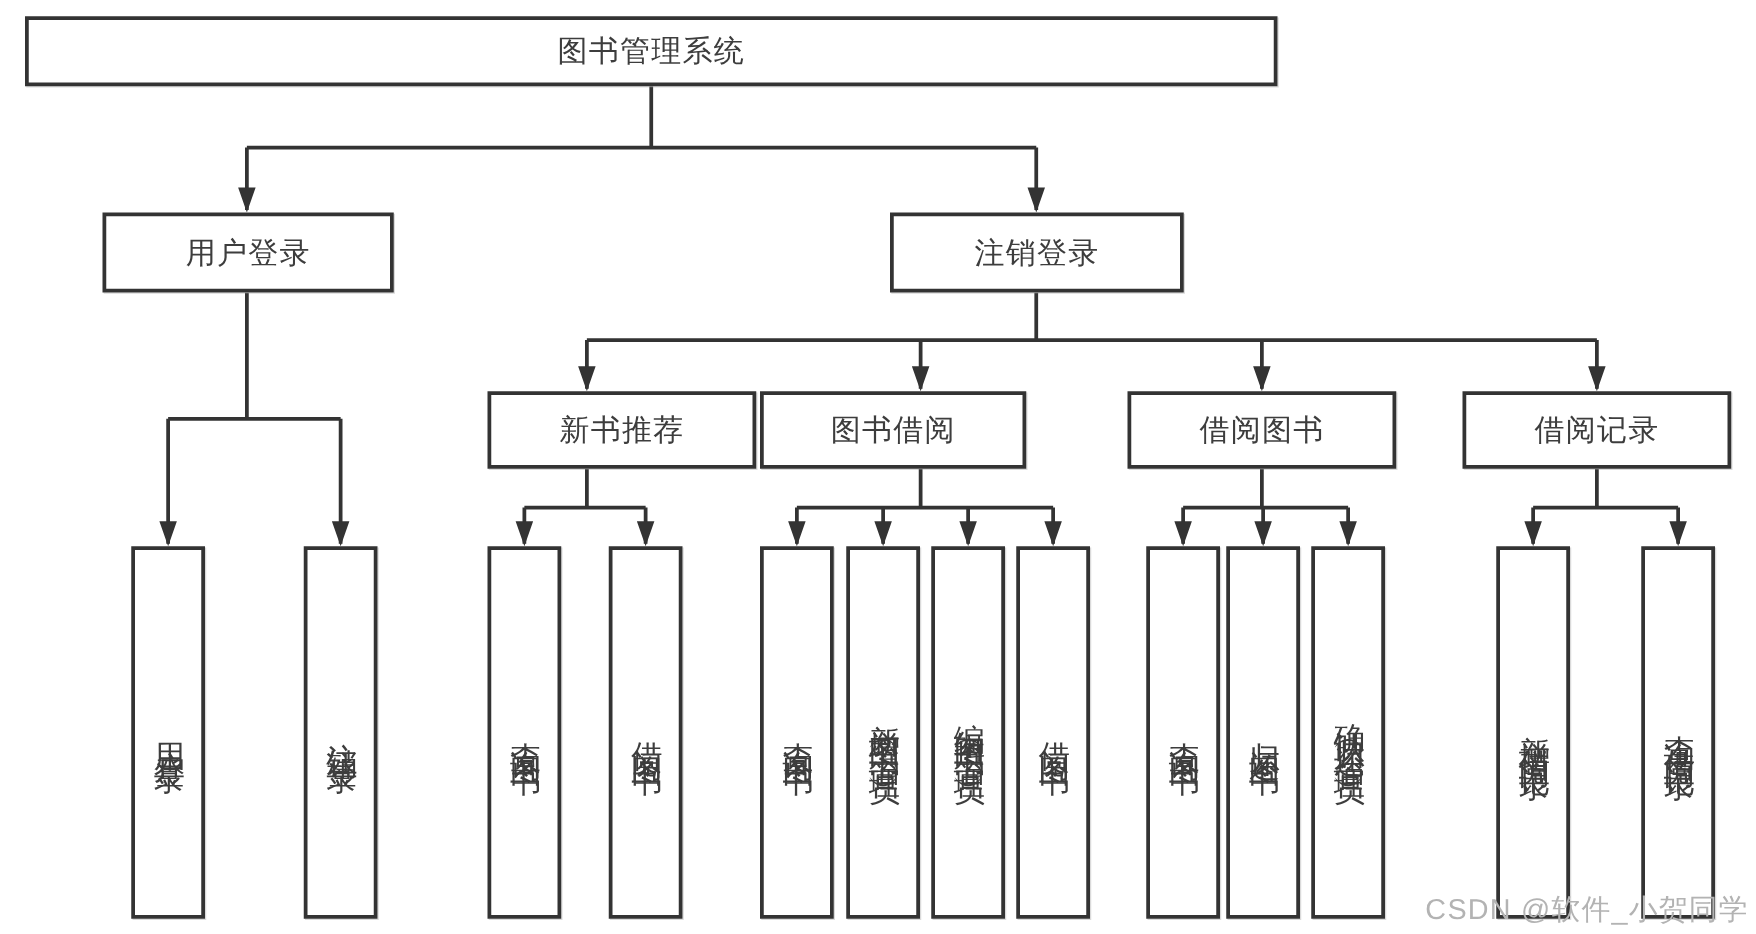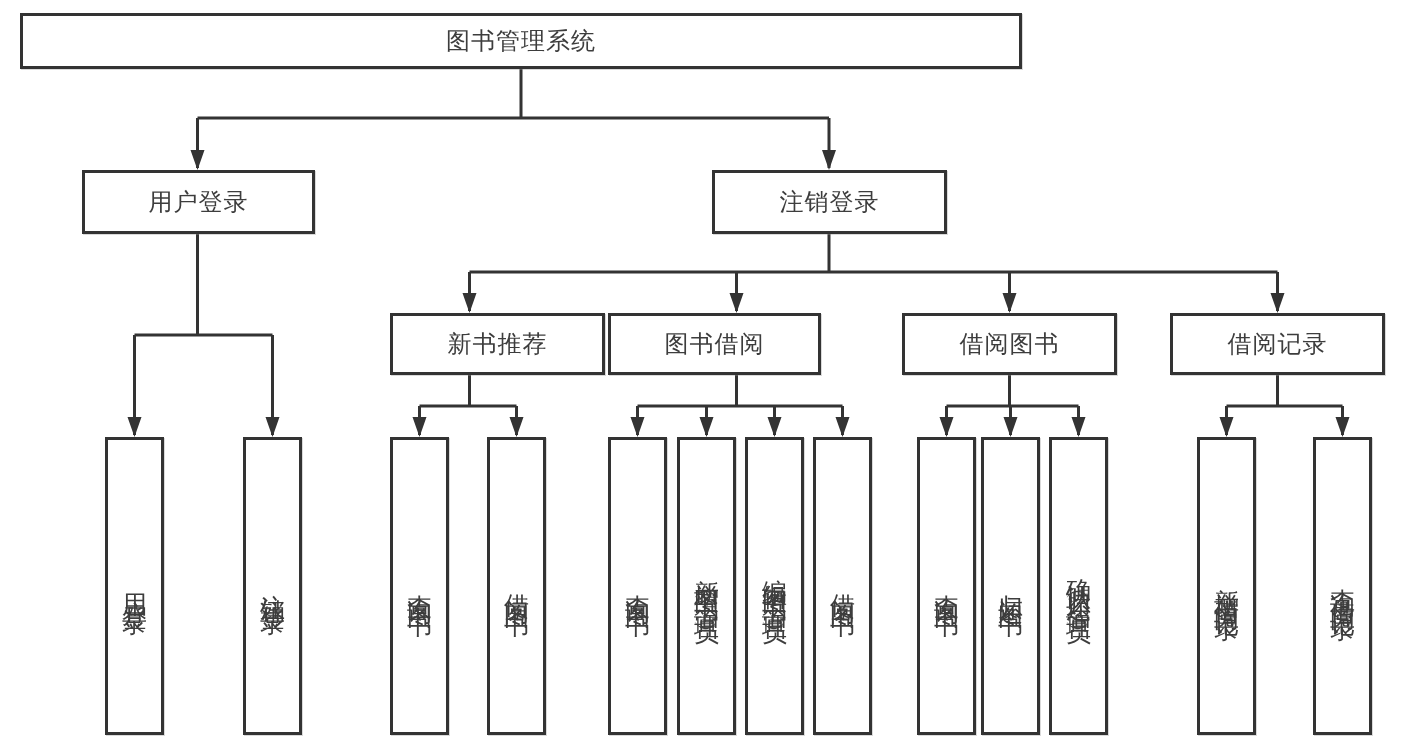--- a/index.html
+++ b/index.html
@@ -157,14 +157,15 @@
   <div class="box leaf" style="left:745px;">编辑图书（管理员）</div>
   <div class="box leaf" style="left:813px;">借阅图书</div>
 
   <div class="box leaf" style="left:917px;">查询图书</div>
   <div class="box leaf" style="left:981px;">归还图书</div>
   <div class="box leaf" style="left:1049px;">确认归还（管理员）</div>
 
   <div class="box leaf" style="left:1197px;">新增借阅记录</div>
   <div class="box leaf" style="left:1313px;">查询借阅记录</div>
 
+  <div class="watermark">CSDN @软件_小贺同学</div>
 
 </div>
 
 </body></html>

